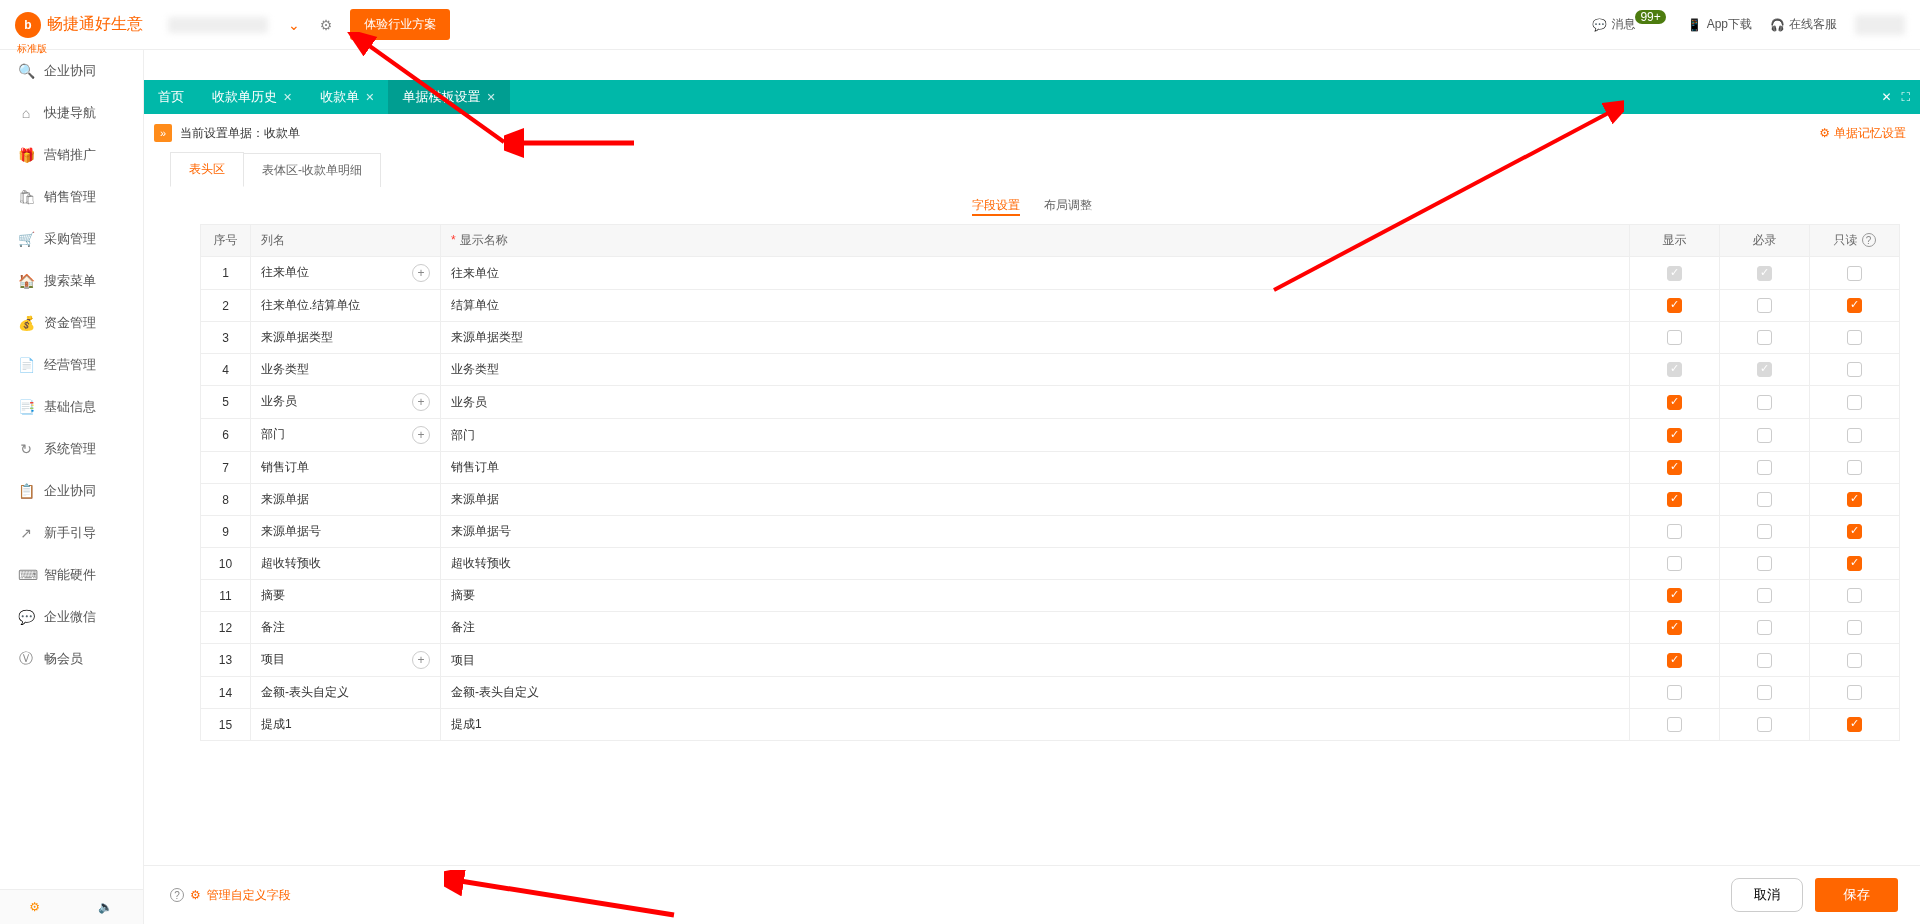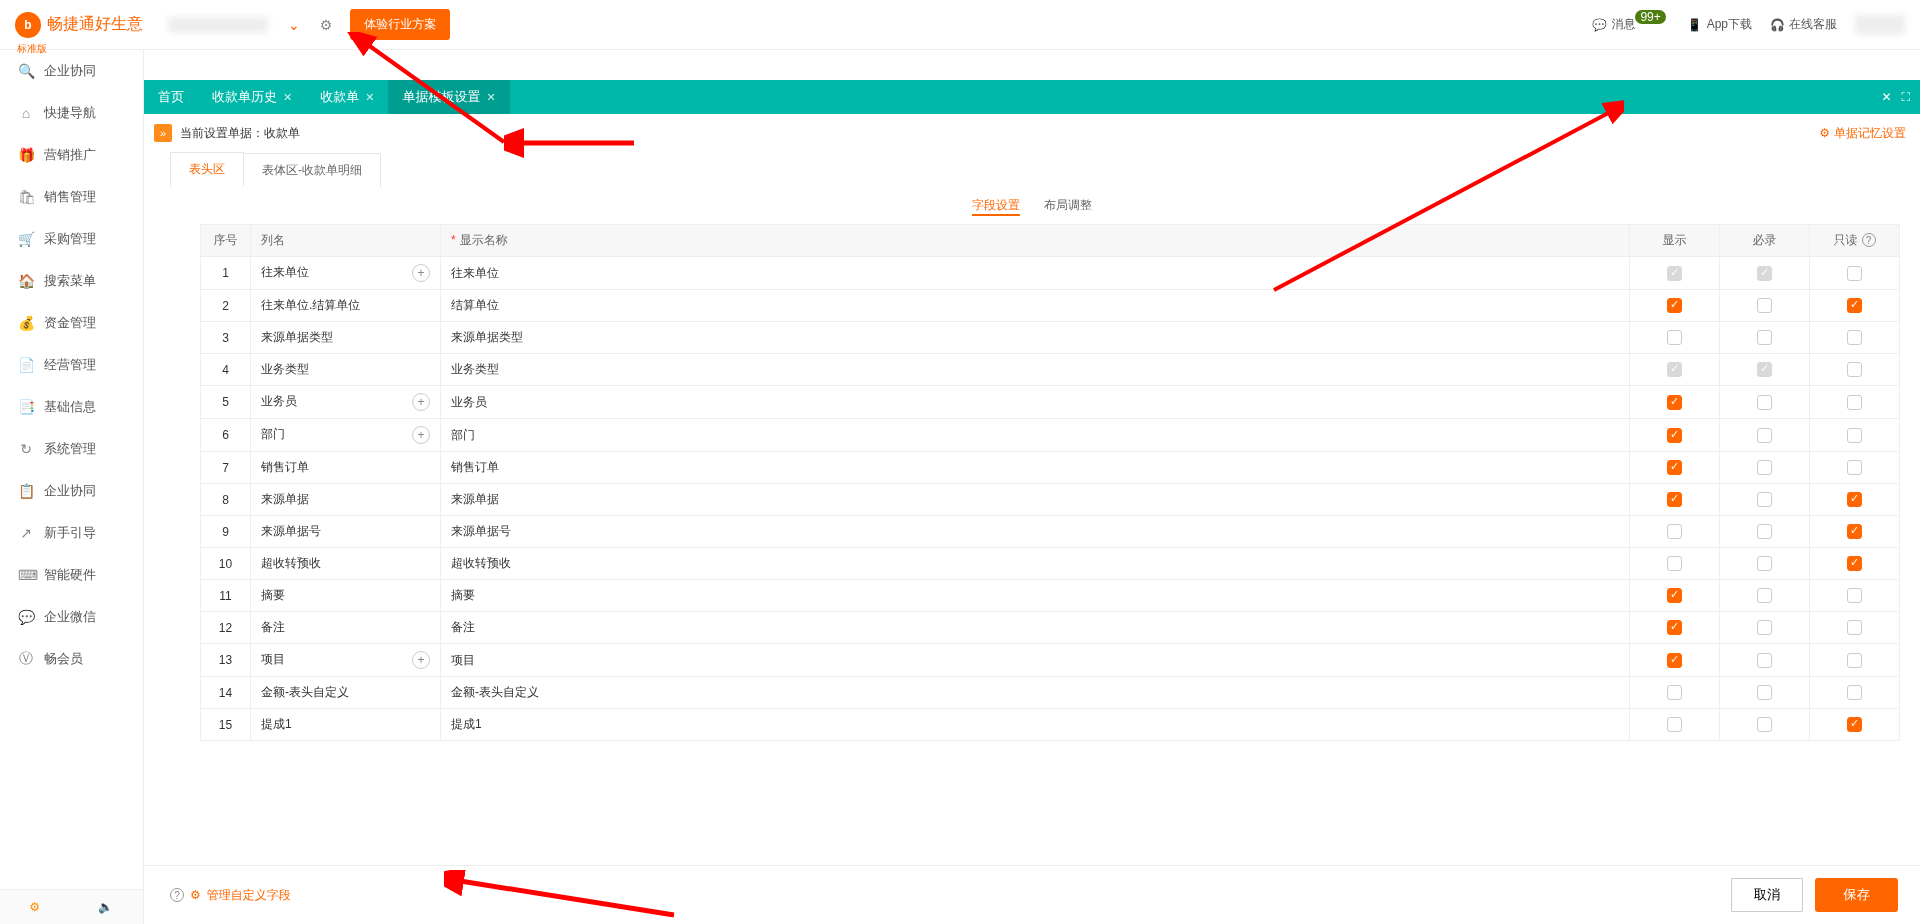--- a/index.html
+++ b/index.html
@@ -80,21 +80,21 @@
 .cb.checked::after { content:"✓"; color:#fff; font-size:11px; position:absolute; left:2px; top:-1px;}
 .cb.checked.gray { background:#d9d9d9; border-color:#d9d9d9; }
 .cb.checked.gray::after { color:#fff; }
 
 
 .footer-row { display:flex; align-items:center; padding: 12px 22px; border-top:1px solid #eee; }
 .footer-row .left { display:flex; align-items:center; gap:6px; }
 .footer-row .left .q { color:#888; }
 .footer-row .mg-link { color:#ff6600; cursor:pointer; }
 .footer-row .right { margin-left:auto; display:flex; gap:12px; }
-.btn-plain { background:#fff; border:1px solid #ccc; padding: 7px 22px; border-radius:1px; cursor:pointer;}
+.btn-plain { background:#fff; border:1px solid #ccc; padding: 7px 22px; border-radius:8px; cursor:pointer;}
 .btn-save { background:#ff6600; border:none; color:#fff; padding: 7px 28px; border-radius:3px; cursor:pointer;}
 
 
 .arrow { position:absolute; pointer-events:none; }
 
 .rel { position:relative; }
 </style>
 </head>
 <body>
 

